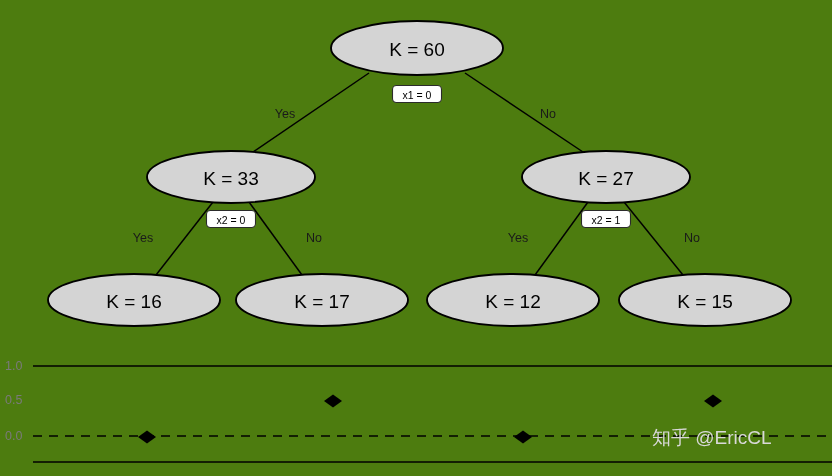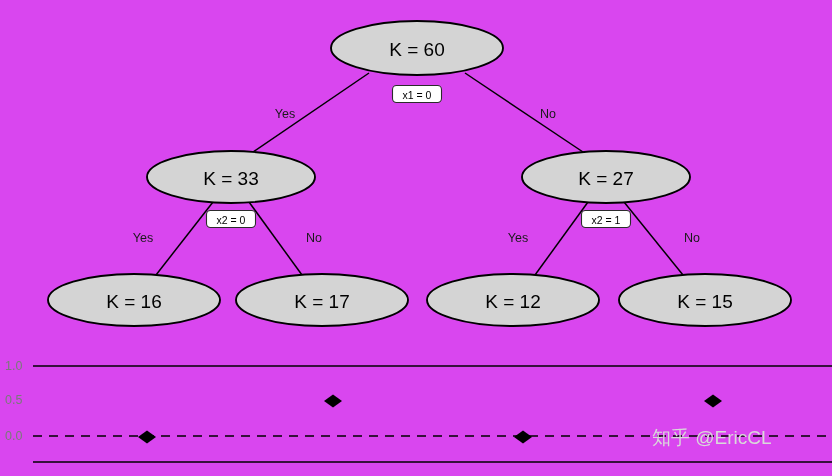--- a/index.html
+++ b/index.html
@@ -7,21 +7,21 @@
     padding: 0;
     background: #ffffff;
   }
   body {
     font-family: "Liberation Sans", sans-serif;
   }
   #stage {
     position: relative;
     width: 832px;
     height: 476px;
-    background: #d946ef;
+    background: #4d7c0f;
     overflow: hidden;
   }
 
   
   #tree-svg {
     position: absolute;
     left: 0;
     top: 0;
     width: 832px;
     height: 345px;

